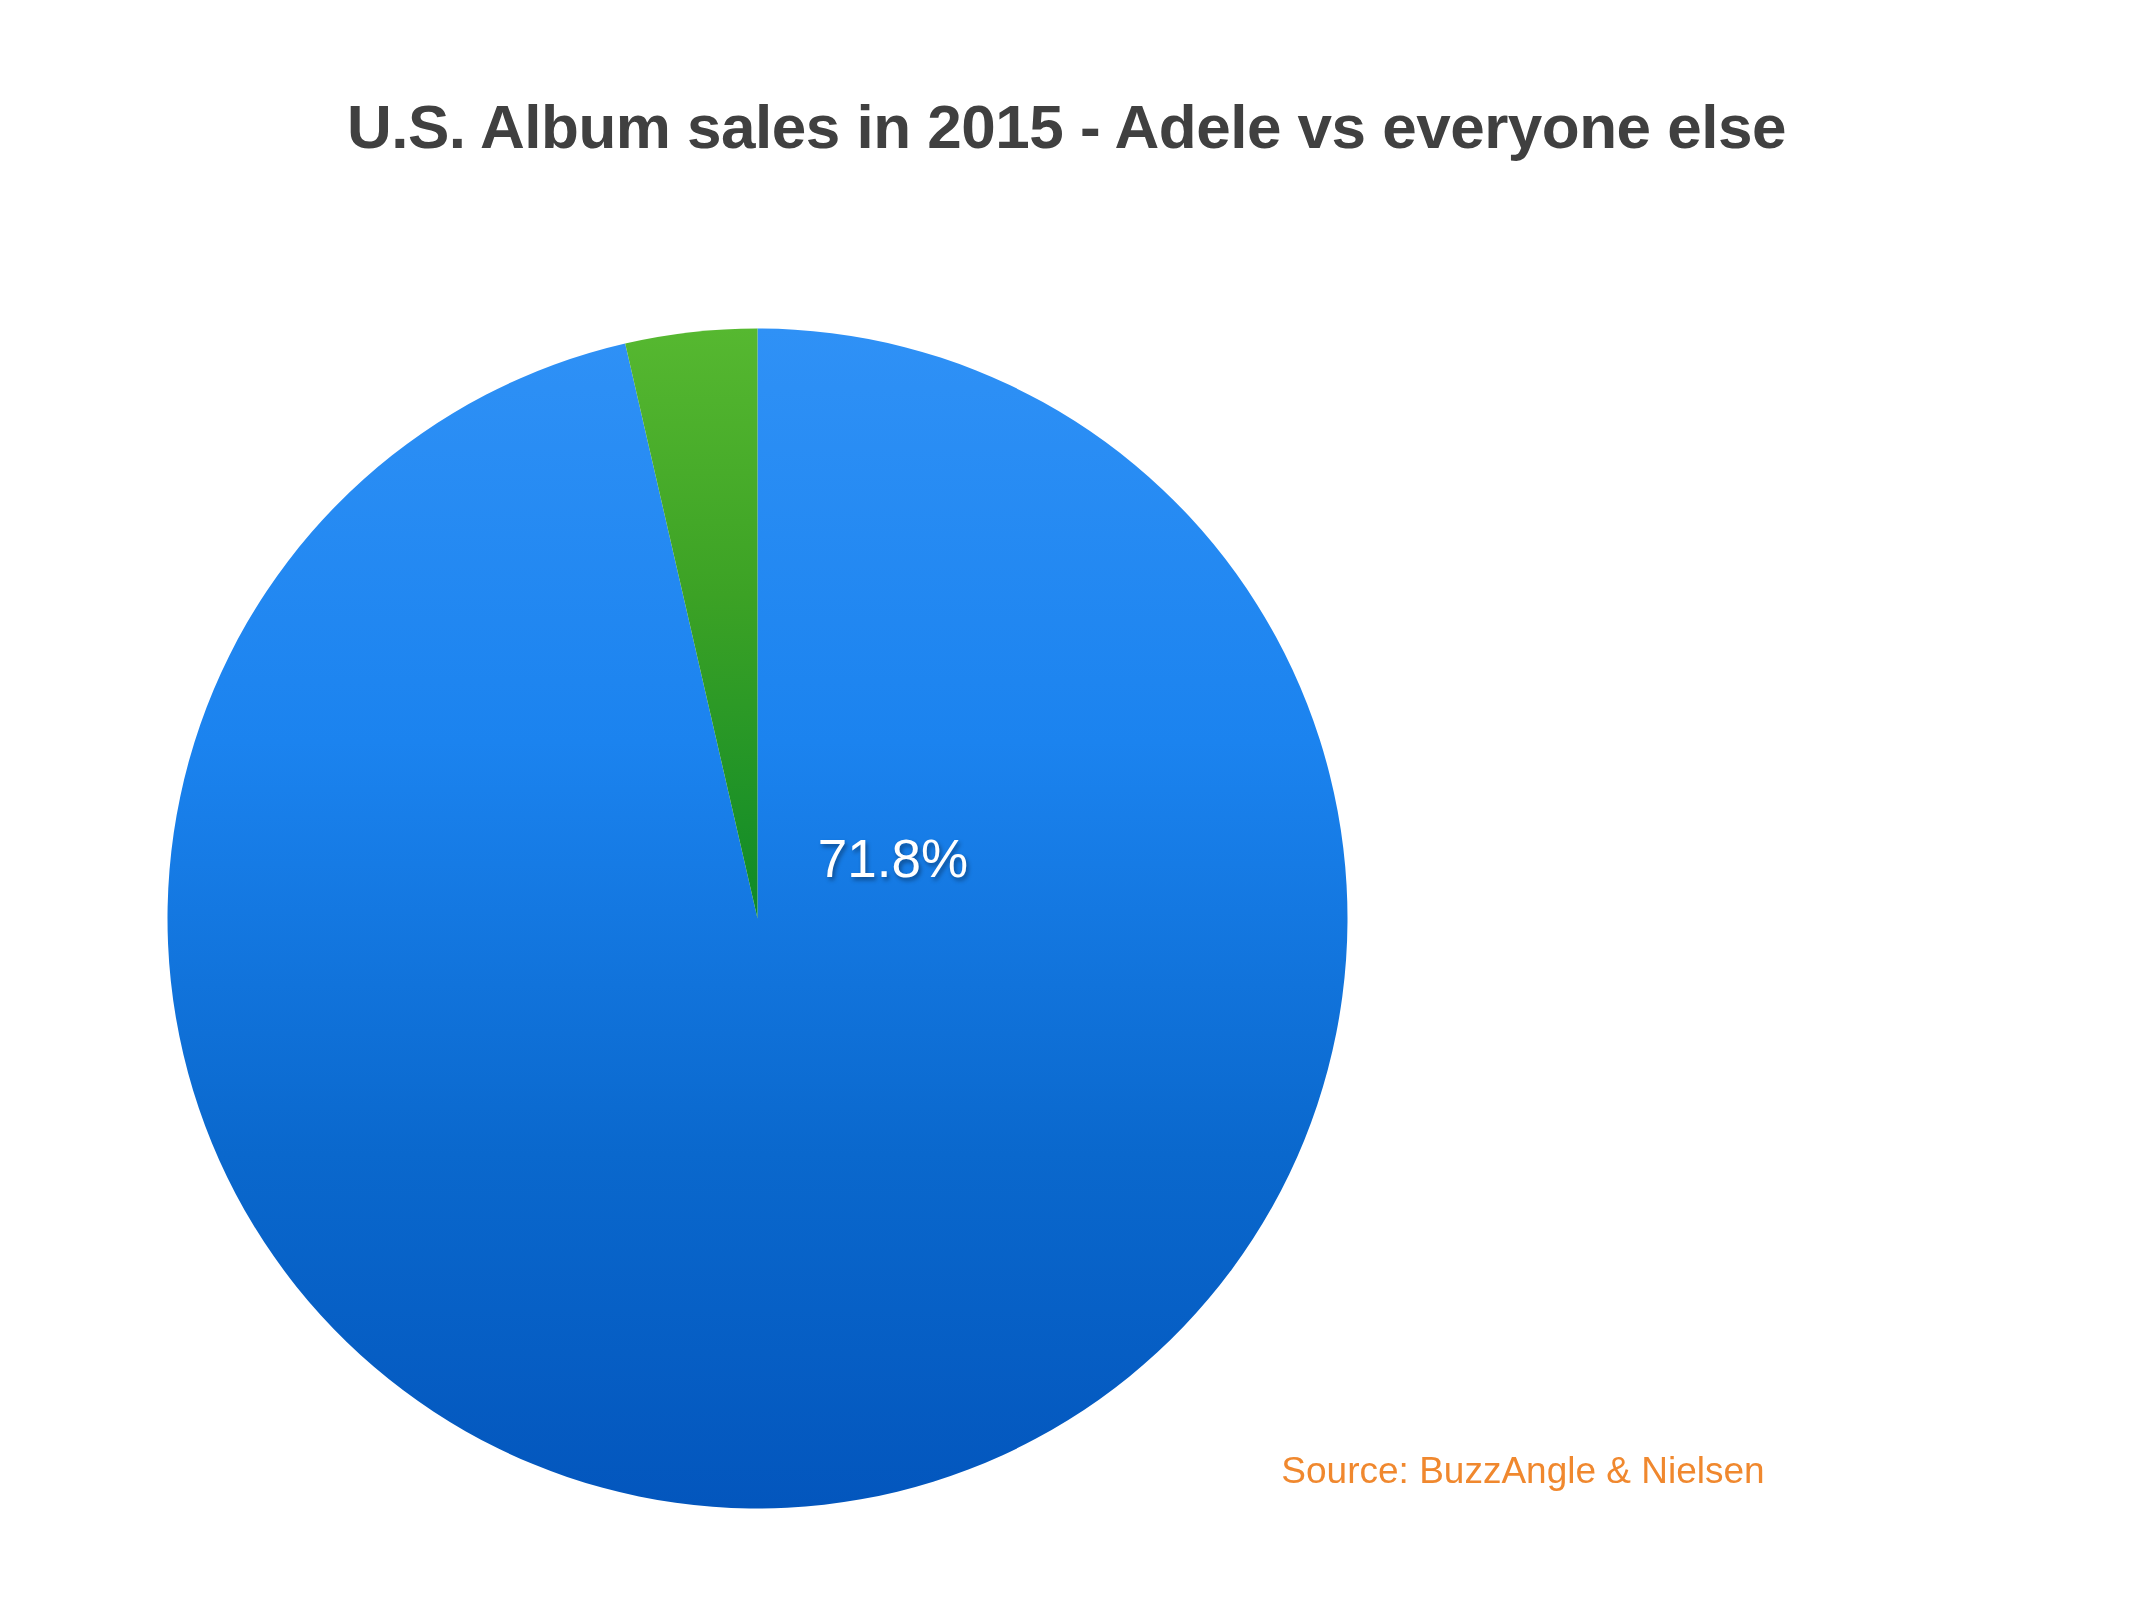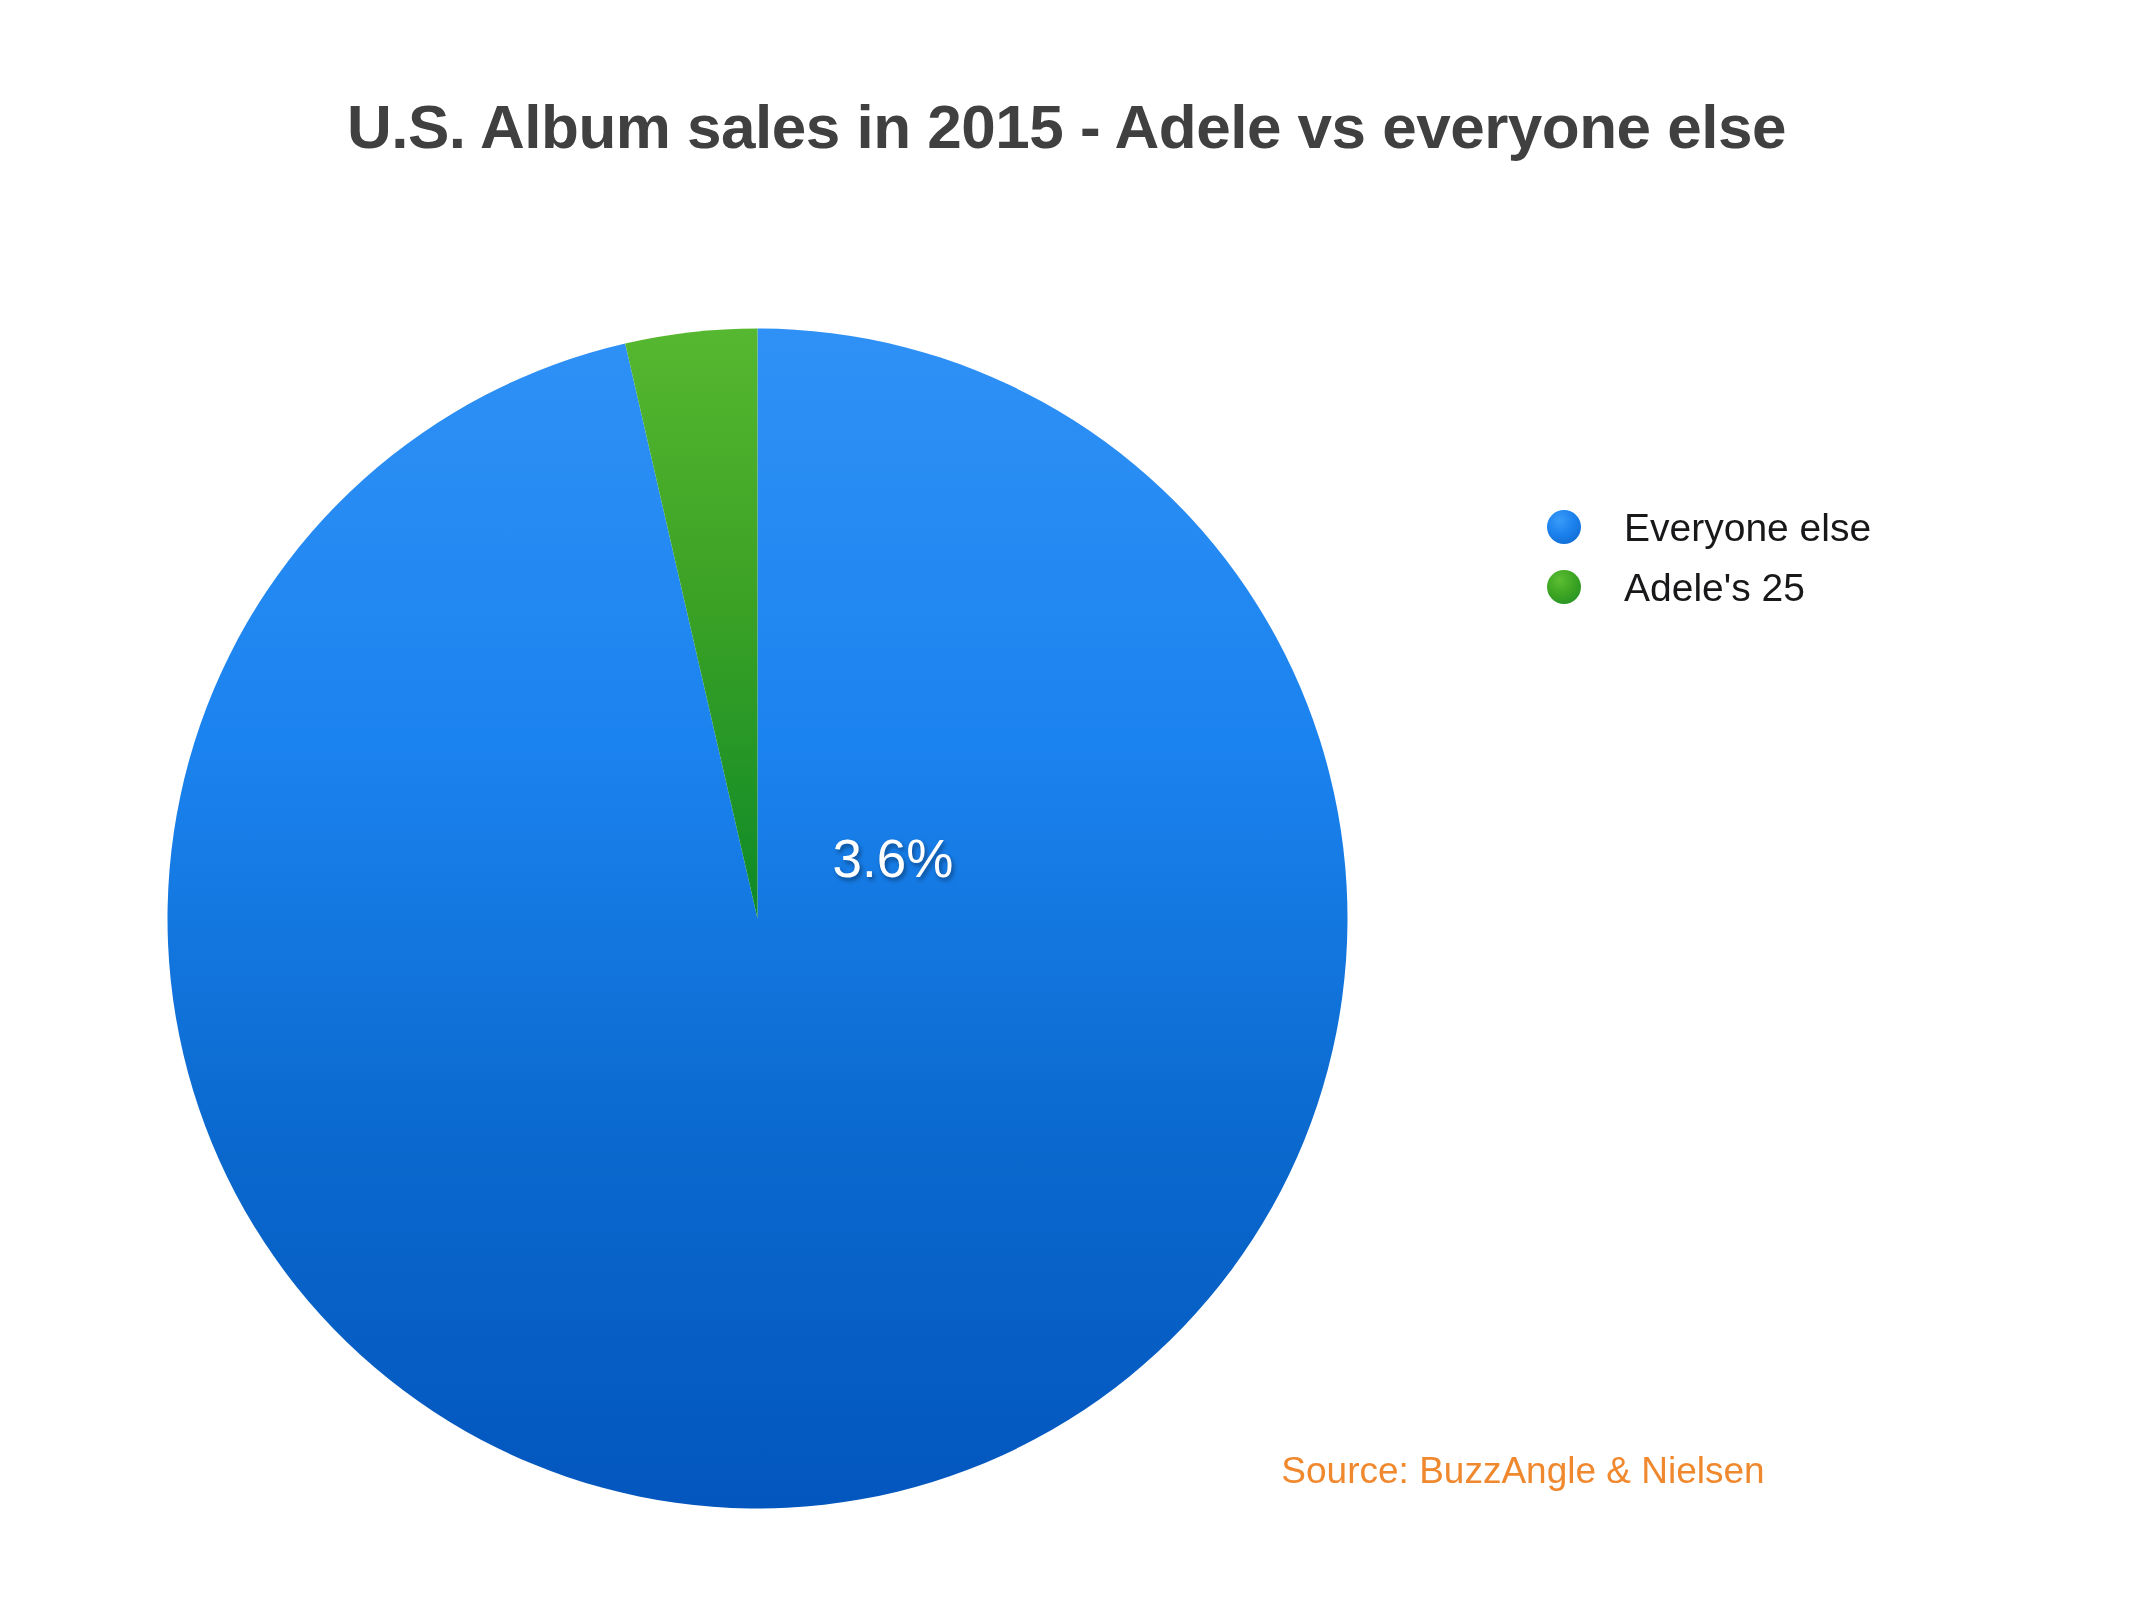--- a/index.html
+++ b/index.html
@@ -132,30 +132,20 @@
           <stop offset="45%" stop-color="#3ca225"></stop>
           <stop offset="100%" stop-color="#0e8a28"></stop>
         </linearGradient>
       </defs>
 
       <path id="slice-everyone-else" fill="url(#gradBlue)" d="M 590.5 590.5 L 590.5 0.5 A 590 590 0 1 1 458.18 15.53 Z"></path>
 
       <path id="slice-adele" fill="url(#gradGreen)" d="M 590.5 590.5 L 458.18 15.53 A 590 590 0 0 1 590.5 0.5 Z"></path>
     </svg>
 
-    <div class="slice-label" id="label-adele">3.6%</div>
+    <div class="slice-label" id="label-adele">71.8%</div>
 
   </div>
 
-  <div id="legend">
-    <div class="legend-row">
-      <span class="legend-dot blue"></span>
-      <span class="legend-label">Everyone else</span>
-    </div>
-    <div class="legend-row">
-      <span class="legend-dot green"></span>
-      <span class="legend-label">Adele's 25</span>
-    </div>
-  </div>
 
   <div id="source-note">Source: BuzzAngle &amp; Nielsen</div>
 
 </div>
 
 </body></html>

